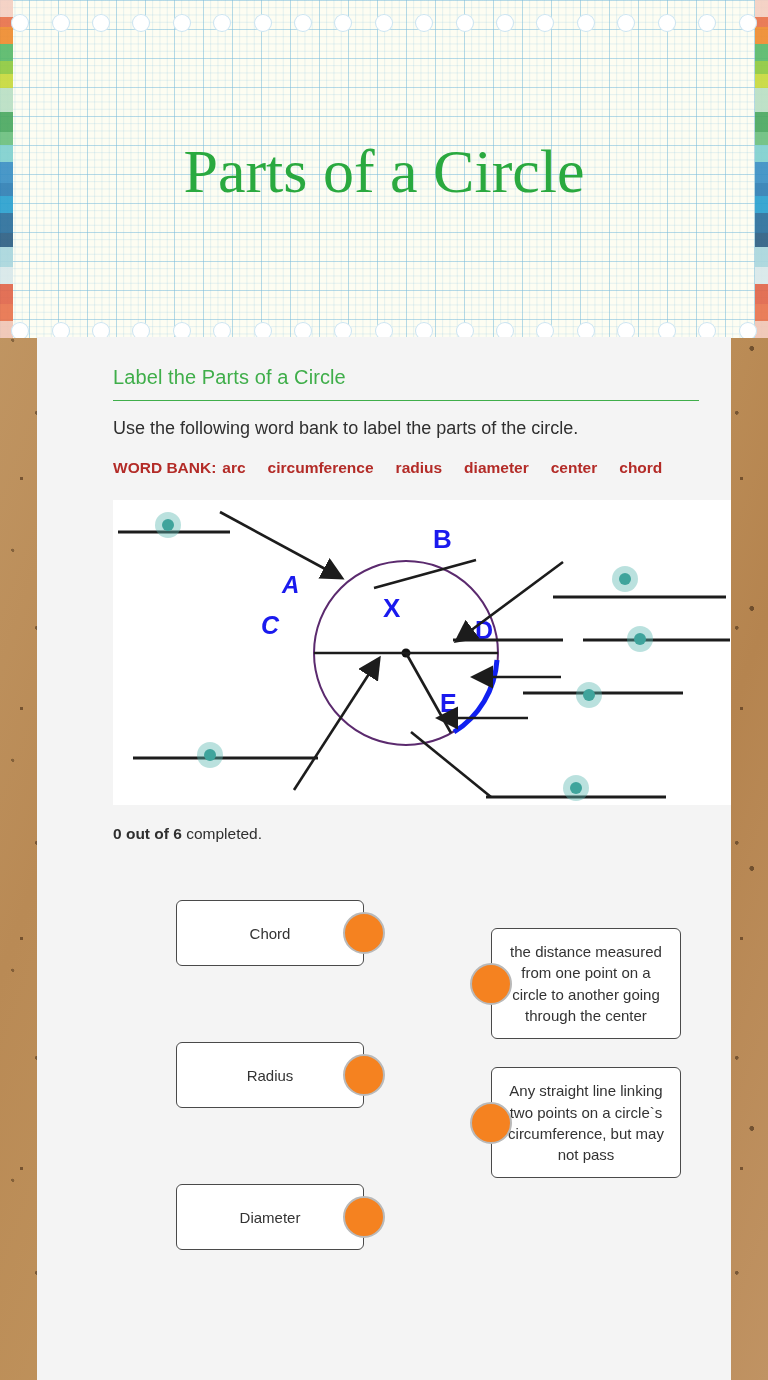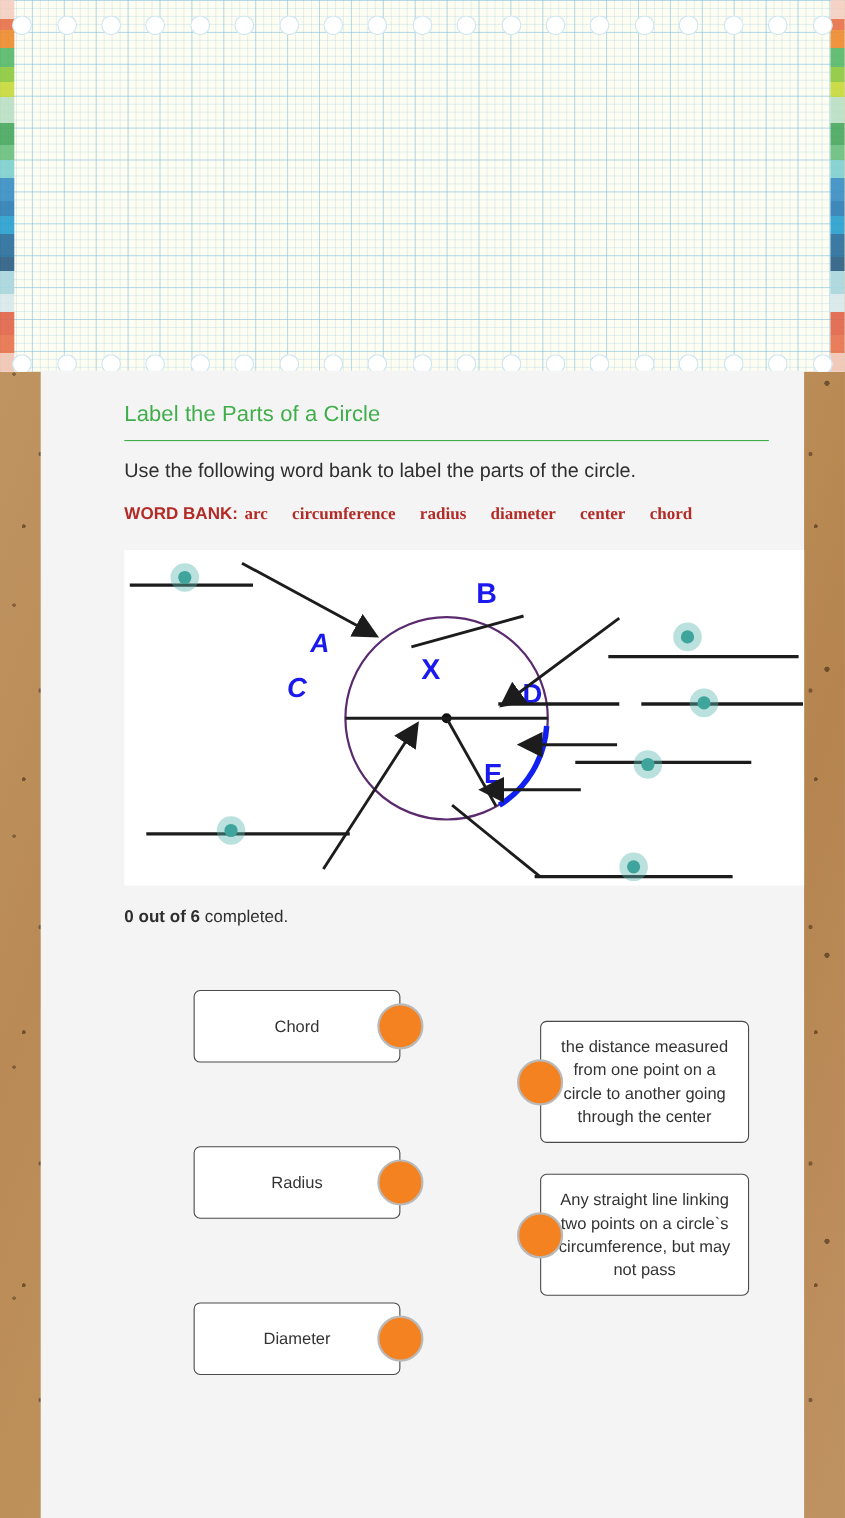--- a/index.html
+++ b/index.html
@@ -106,21 +106,21 @@
     color: #2f2f2f;
   }
   .wordbank {
     margin: 16px 32px 0 32px;
     font-size: 15.5px;
     font-weight: bold;
     color: #b32b27;
     line-height: 1.62;
   }
   .wordbank .wb-label { margin-right: 6px; }
-  .wordbank .wb-word { margin-right: 22px; white-space: nowrap; font-family: Liberation Serif, serif; }
+  .wordbank .wb-word { margin-right: 22px; white-space: nowrap; }
 
   
   .diagram-wrap {
     margin: 20px 32px 0 32px;
     width: 631px; height: 305px;
     background: #ffffff;
     position: relative;
     overflow: hidden;
   }
   .diagram-wrap svg { display: block; }
@@ -214,20 +214,21 @@
     <span class="hole"></span>
     <span class="hole"></span>
     <span class="hole"></span>
     <span class="hole"></span>
     <span class="hole"></span>
     <span class="hole"></span>
     <span class="hole"></span>
     <span class="hole"></span>
   </div>
 
+  <div class="page-title">Parts of a Circle</div>
 </div>
 
 <div class="panel">
 
   <div class="section-title">Label the Parts of a Circle</div>
   <div class="section-rule"></div>
 
   <div class="instructions">Use the following word bank to label the parts of the circle.</div>
 
   <div class="wordbank">

